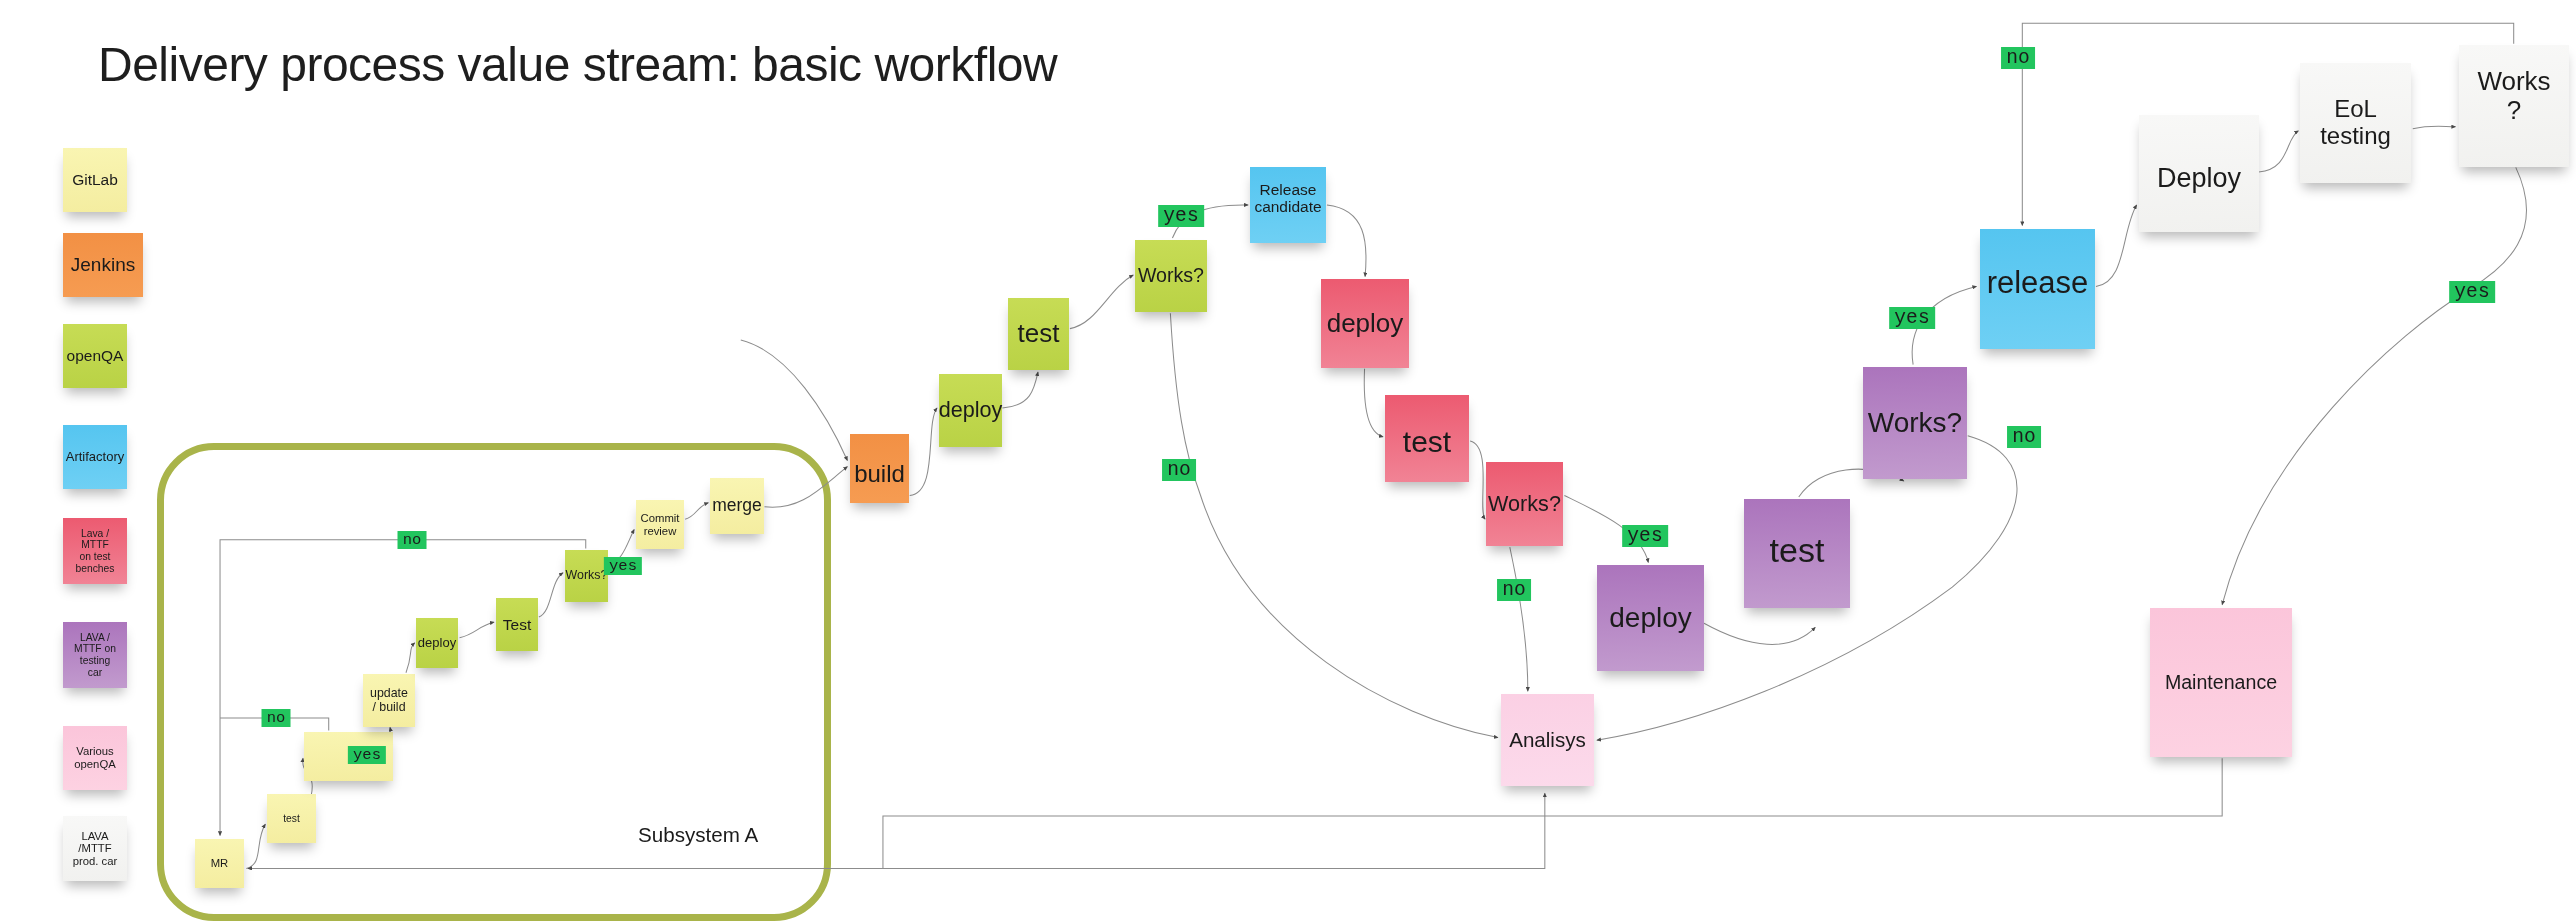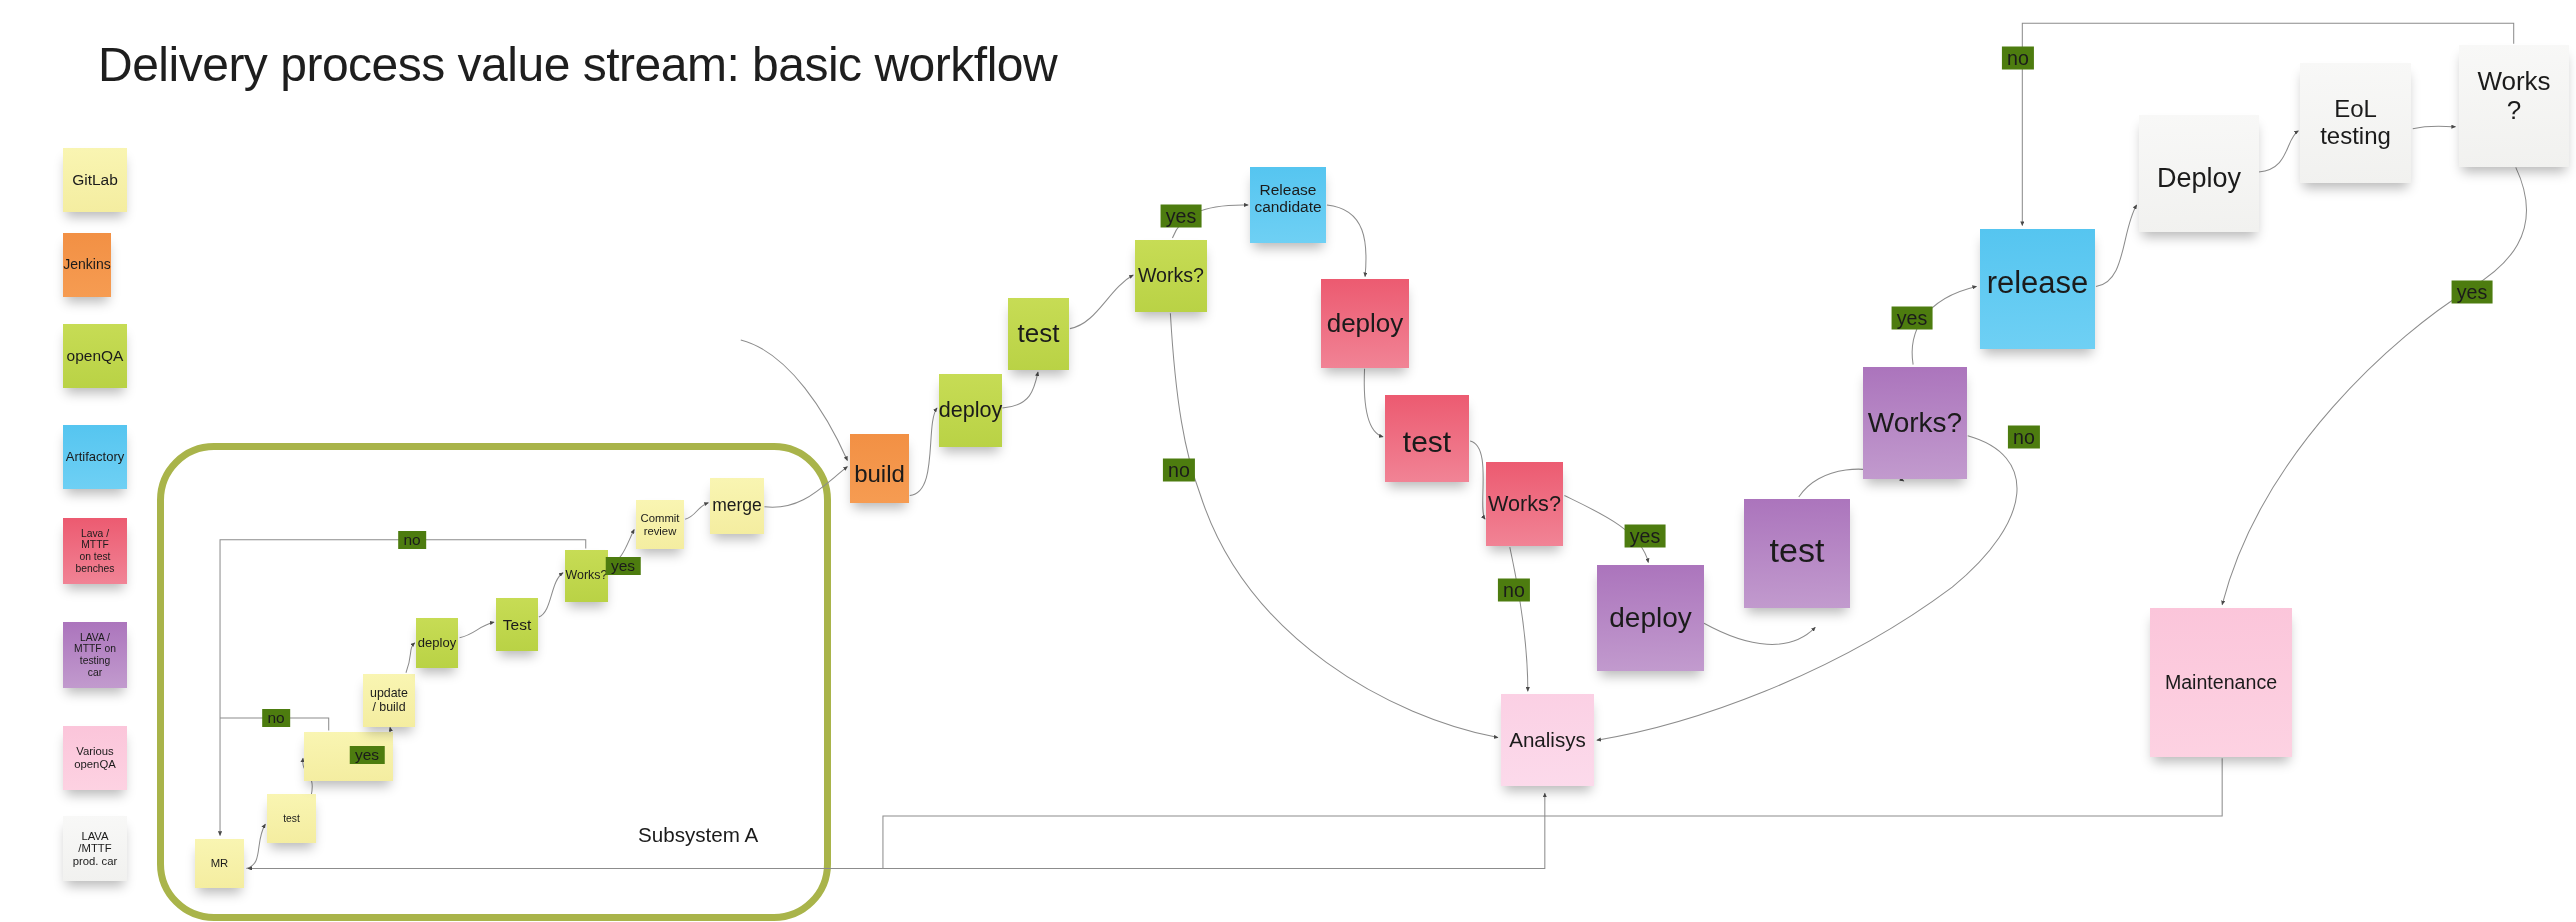--- a/index.html
+++ b/index.html
@@ -20,22 +20,22 @@
   .sticky .lbl{white-space:pre-line;}
   .c-yellow{background:linear-gradient(178deg,#f9f5b2,#f4eda0);}
   .c-orange{background:linear-gradient(178deg,#f29044,#f69c52);}
   .c-lime{background:linear-gradient(178deg,#c7dc55,#b9d245);}
   .c-cyan{background:linear-gradient(178deg,#55c5f0,#6fd0f4);}
   .c-red{background:linear-gradient(178deg,#ec5a70,#f18496);}
   .c-purple{background:linear-gradient(178deg,#ab74bc,#c29bce);}
   .c-pink{background:linear-gradient(178deg,#fbc5da,#fdd2e2);}
   .c-pink_light{background:linear-gradient(178deg,#fbd0e4,#fcdaeb);}
   .c-white{background:linear-gradient(178deg,#f8f8f7,#f1f1ef);}
-  .edge-label{position:absolute;z-index:4;transform:translate(-50%,-50%);background:#4d7c0f;
-              padding:0 5.2px;color:#1b1b1b;white-space:nowrap;}
+  .edge-label{position:absolute;z-index:4;transform:translate(-50%,-50%);background:#22c55e;
+              padding:0 5.2px;color:#1b1b1b;white-space:nowrap;font-family:Liberation Mono, monospace;}
 </style>
 </head>
 <body>
 
 <div id="stage">
   <div id="board-title">Delivery process value stream: basic workflow</div>
 
   <div class="frame" id="frame-subsystem-a">
     <div class="frame-label">Subsystem A</div>
   </div>
@@ -77,21 +77,21 @@
       <path d="M4684,250 C4720,242 4742,246 4767,246" fill="none" stroke="#8c8c8c" stroke-width="2" marker-end="url(#arw)"></path>
       <path d="M4880,85 L4880,45 L3926,45 L3926,438" fill="none" stroke="#8c8c8c" stroke-width="2" marker-end="url(#arw)"></path>
       <path d="M4884,325 C4944,452 4862,520 4796,560 C4650,650 4390,880 4314,1174" fill="none" stroke="#8c8c8c" stroke-width="2" marker-end="url(#arw)"></path>
       <path d="M4314,1472 L4314,1584 L1714,1584 L1714,1686 L481,1686" fill="none" stroke="#8c8c8c" stroke-width="2" marker-end="url(#arw)"></path>
       <path d="M1714,1686 L2999,1686 L2999,1540" fill="none" stroke="#8c8c8c" stroke-width="2" marker-end="url(#arw)"></path>
     </svg>
 
 <div class="sticky c-yellow" style="left: 63px; top: 148px; width: 64px; height: 64px; font-size: 15.5px;">
       <div class="lbl">GitLab</div>
     </div>
-    <div class="sticky c-orange" style="left: 63px; top: 233px; width: 48px; height: 64px; font-size: 14px;">
+    <div class="sticky c-orange" style="left: 63px; top: 233px; width: 80px; height: 64px; font-size: 19px;">
       <div class="lbl">Jenkins</div>
     </div>
     <div class="sticky c-lime" style="left: 63px; top: 324px; width: 64px; height: 64px; font-size: 15.5px;">
       <div class="lbl">openQA</div>
     </div>
     <div class="sticky c-cyan" style="left: 63px; top: 425px; width: 64px; height: 64px; font-size: 13px;">
       <div class="lbl">Artifactory</div>
     </div>
     <div class="sticky c-red" style="left: 63px; top: 518px; width: 64px; height: 66px; font-size: 10.3px;">
       <div class="lbl">Lava /

